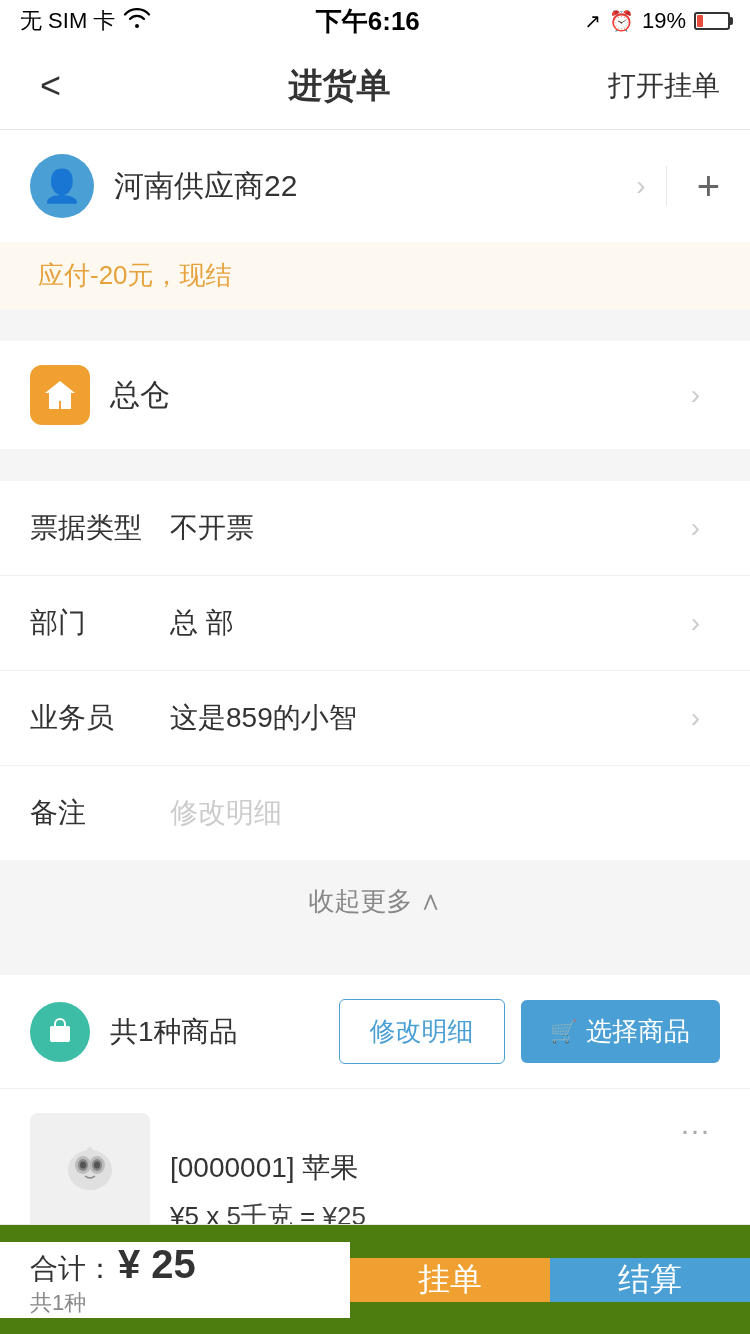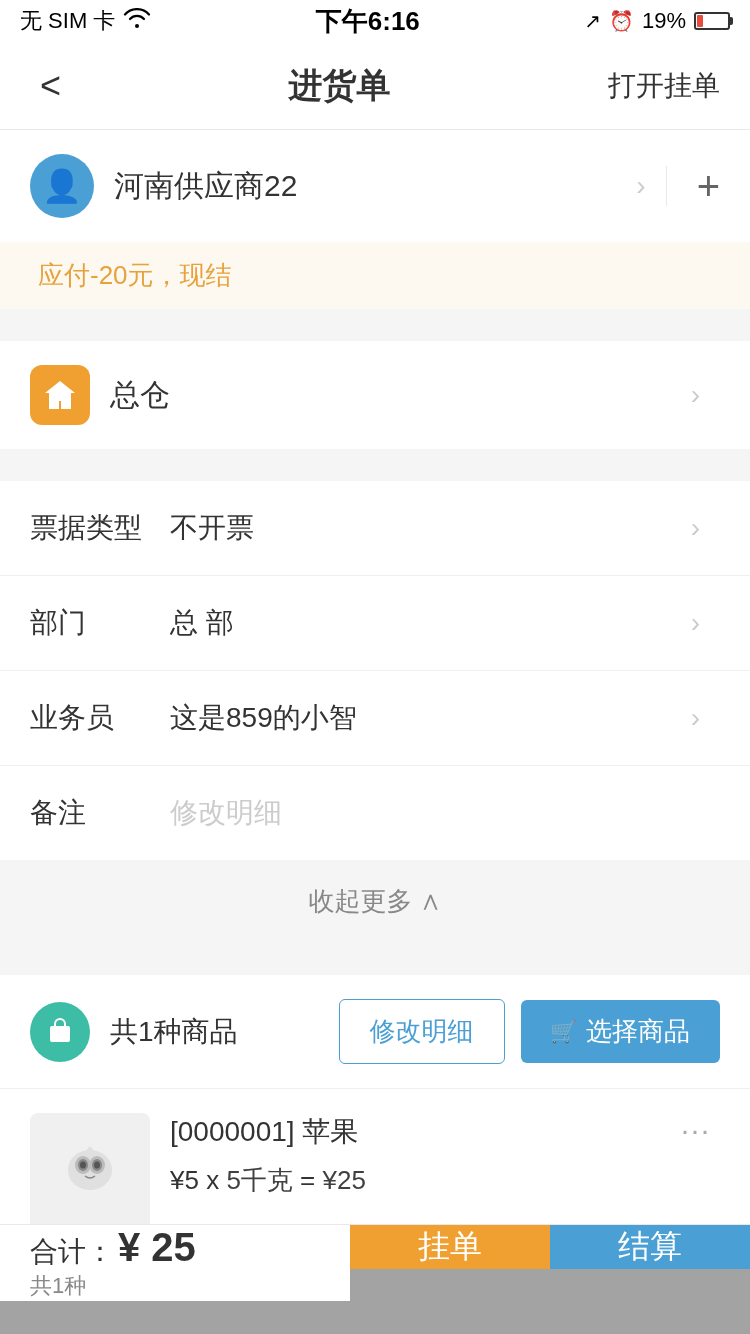--- a/index.html
+++ b/index.html
@@ -310,20 +310,21 @@
       align-items: center;
       justify-content: center;
       flex-shrink: 0;
     }
     .owl-logo {
       color: #888;
       font-size: 50px;
     }
     .product-info {
       flex: 1;
+      margin-top: 36px;
     }
     .product-name {
       font-size: 28px;
       color: #333;
       margin-bottom: 12px;
     }
     .product-price {
       font-size: 26px;
       color: #333;
     }
@@ -338,22 +339,22 @@
     }
 
     
     .bottom-bar {
       position: fixed;
       bottom: 0;
       left: 0;
       width: 750px;
       height: 110px;
       display: flex;
-      align-items: flex-start;
-      background: #a3a3a3;
+      align-items: center;
+      background: #4d7c0f;
       border-top: 1px solid #e8e8e8;
     }
     .total-section {
       flex: 1;
       display: flex;
       flex-direction: column;
       justify-content: center;
       padding: 0 30px;
       background: #fff;
     }

